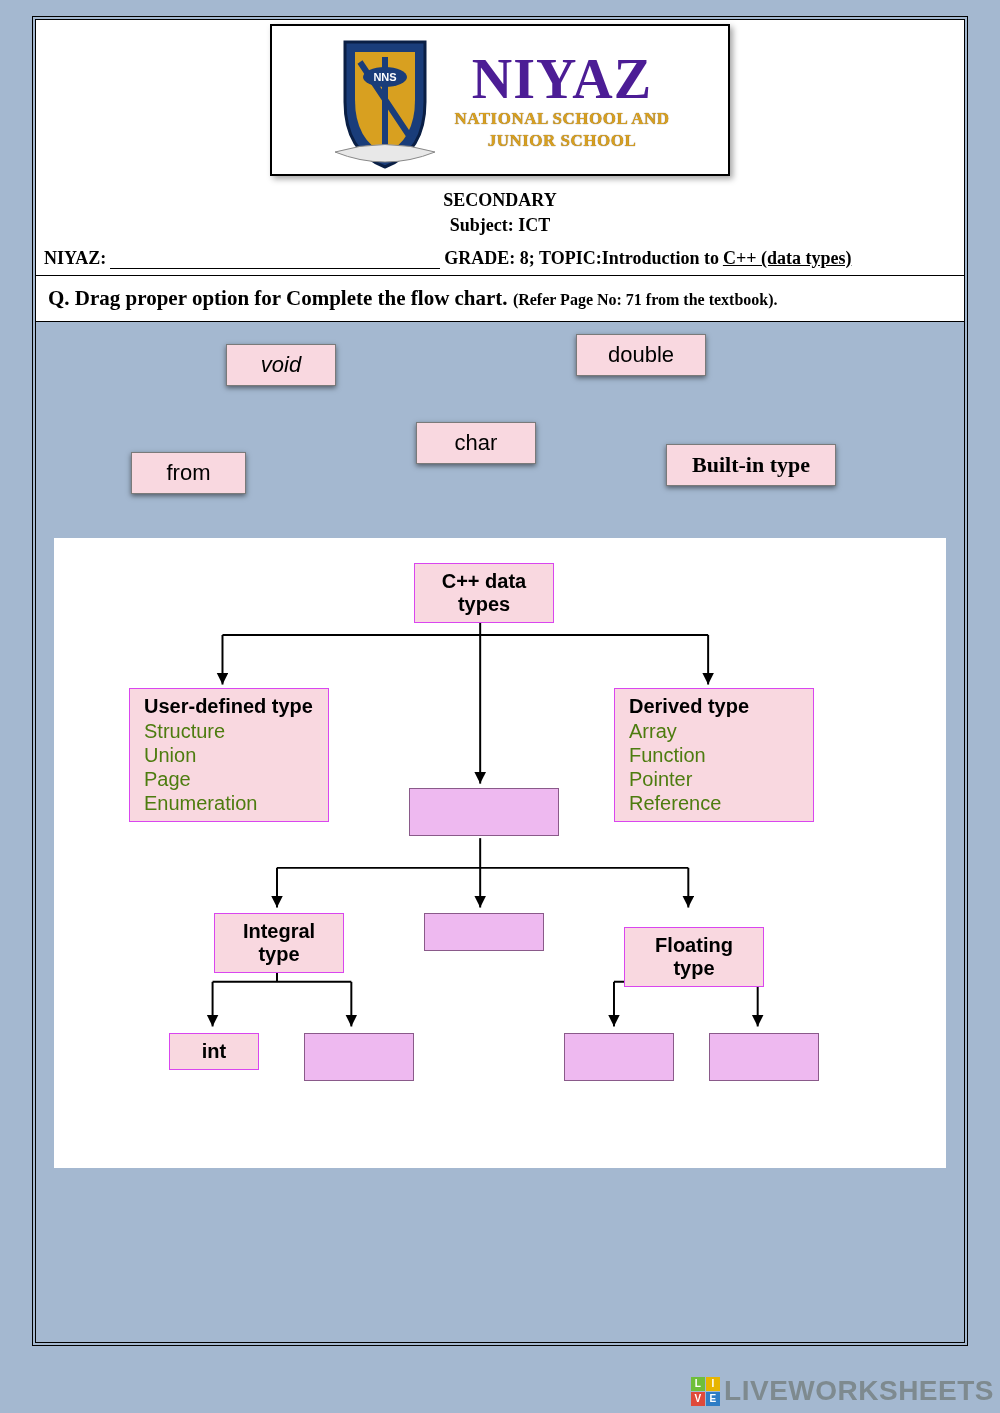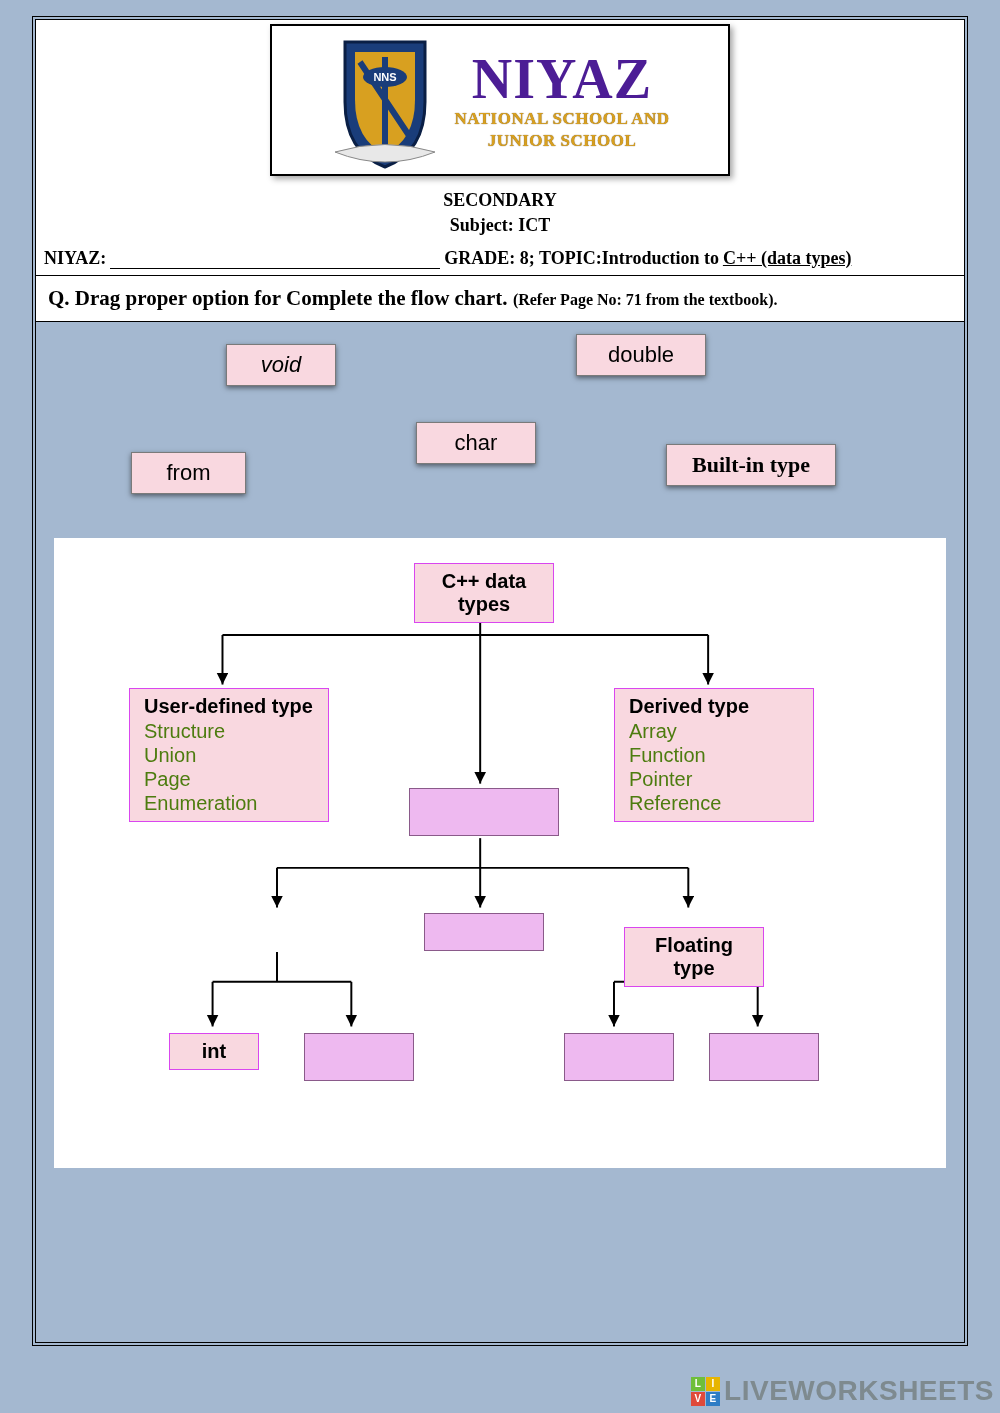--- a/index.html
+++ b/index.html
@@ -221,20 +221,21 @@
       <ul>
         <li>Array</li>
         <li>Function</li>
         <li>Pointer</li>
         <li>Reference</li>
       </ul>
     </div>
 
     <div class="node blank" style="left:355px; top:250px; width:150px; height:48px;"></div>
 
+    <div class="node title" style="left:160px; top:375px; width:130px;">Integral type</div>
 
     <div class="node blank" style="left:370px; top:375px; width:120px; height:38px;"></div>
 
     <div class="node title" style="left:570px; top:389px; width:140px;">Floating type</div>
 
     <div class="node title" style="left:115px; top:495px; width:90px;">int</div>
 
     <div class="node blank" style="left:250px; top:495px; width:110px; height:48px;"></div>
 
     <div class="node blank" style="left:510px; top:495px; width:110px; height:48px;"></div>

